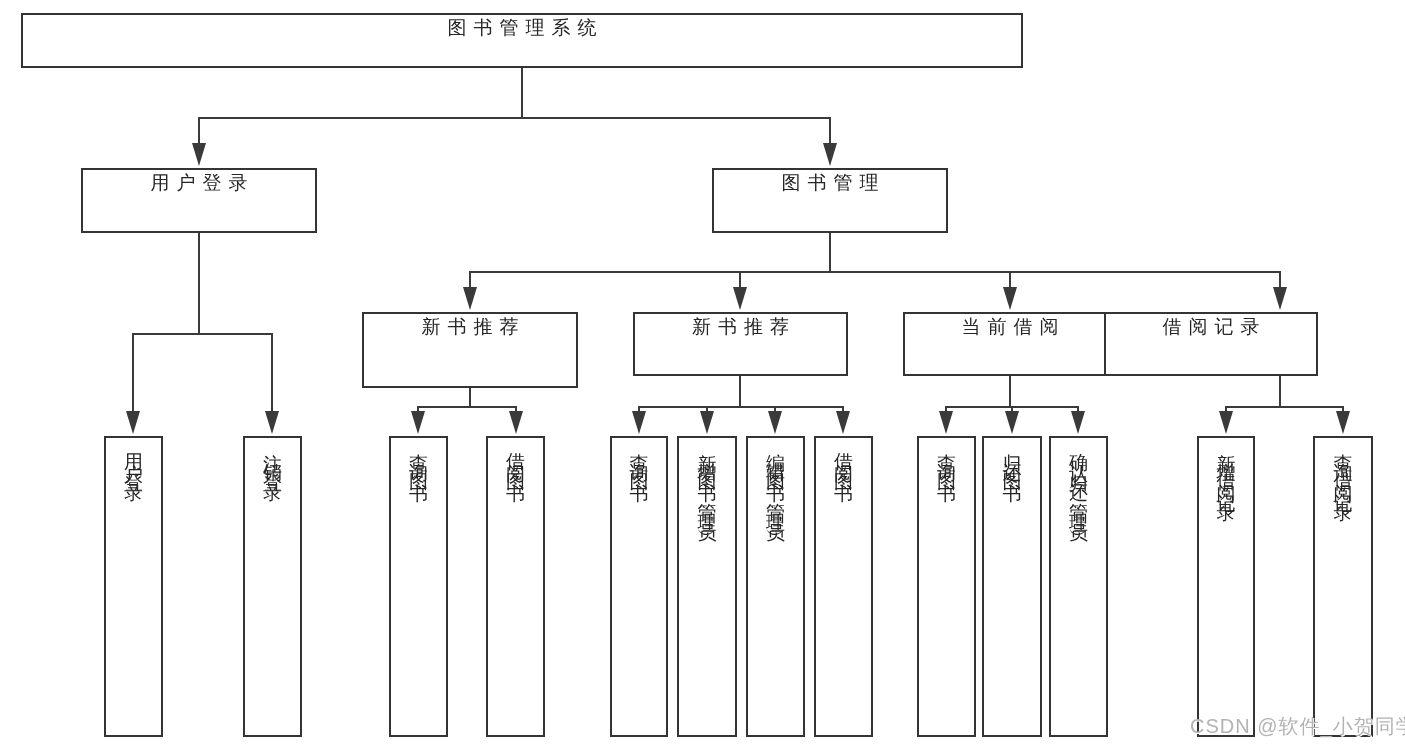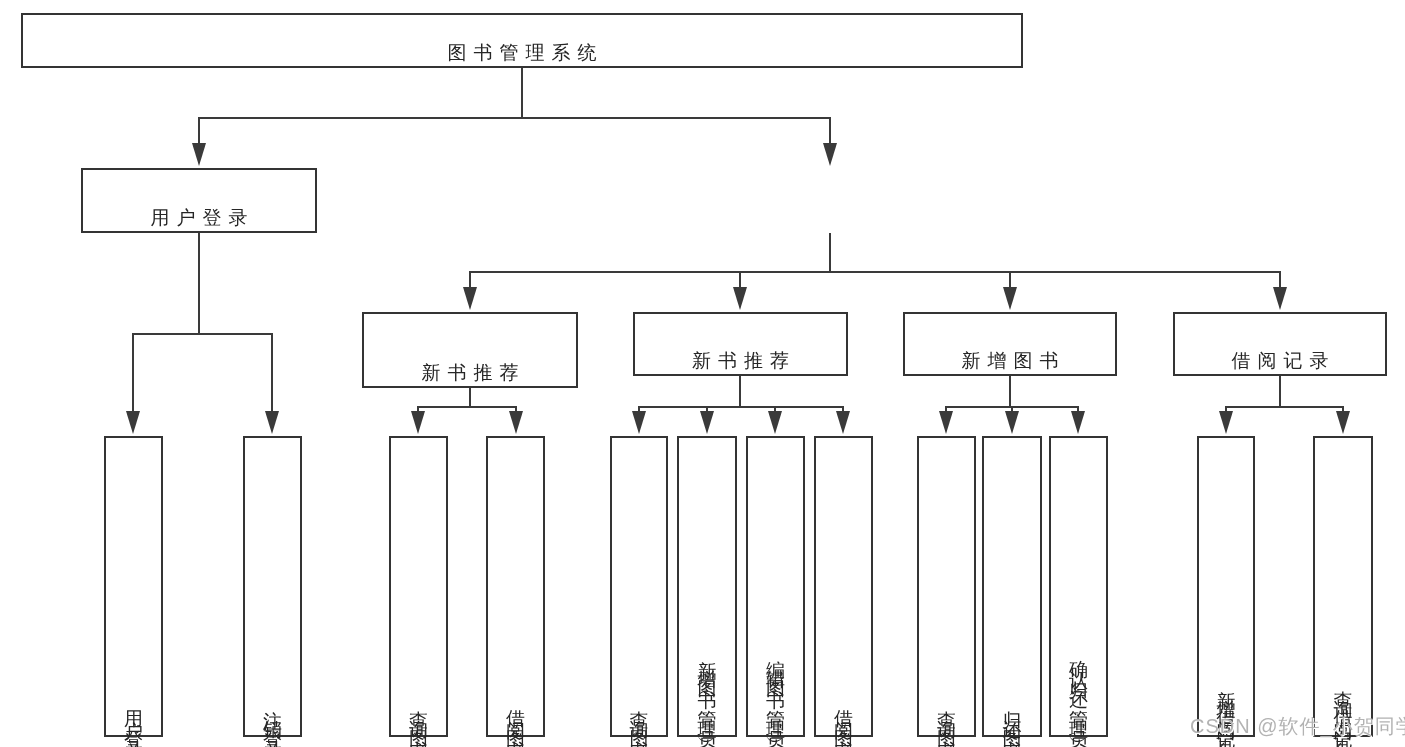--- a/index.html
+++ b/index.html
@@ -9,21 +9,21 @@
     background:#ffffff;
     font-family:"Liberation Sans",sans-serif;
     overflow:hidden;
   }
   .connectors{position:absolute;left:0;top:0;width:1405px;height:747px;}
   .node{
     position:absolute;
     box-sizing:border-box;
     background:#ffffff;
     border:2px solid #343434;
-    display:flex;align-items:flex-end;justify-content:center;
+    display:flex;align-items:flex-start;justify-content:center;
     color:#262626;
   }
   .hnode{font-size:19px;letter-spacing:7px;padding-left:7px;}
   .vnode span{
     writing-mode:vertical-rl;
     text-orientation:mixed;
     font-size:19px;
     line-height:1.05;
     letter-spacing:10px;
     white-space:nowrap;
@@ -98,31 +98,34 @@
     <use href="#ah" transform="translate(1343,434)"></use>
   </svg>
 
   <div class="node hnode" style="left:21px;top:13px;width:1002px;height:55px;">
     <span>图书管理系统</span>
   </div>
 
   <div class="node hnode" style="left:81px;top:168px;width:236px;height:65px;">
     <span>用户登录</span>
   </div>
+  <div class="node hnode" style="left:712px;top:168px;width:236px;height:65px;">
+    <span>图书管理</span>
+  </div>
 
   <div class="node hnode" style="left:362px;top:312px;width:216px;height:76px;">
     <span>新书推荐</span>
   </div>
   <div class="node hnode" style="left:633px;top:312px;width:215px;height:64px;">
     <span>新书推荐</span>
   </div>
   <div class="node hnode" style="left:903px;top:312px;width:214px;height:64px;">
-    <span>新增图书</span>
+    <span>当前借阅</span>
   </div>
-  <div class="node hnode" style="left:1173px;top:312px;width:214px;height:64px;font-family:Liberation Mono, monospace;">
+  <div class="node hnode" style="left:1104px;top:312px;width:214px;height:64px;font-family:Liberation Mono, monospace;">
     <span>借阅记录</span>
   </div>
 
   <div class="node vnode" style="left:104px;top:436px;width:59px;height:301px;">
     <span>用户登录</span>
   </div>
   <div class="node vnode" style="left:243px;top:436px;width:59px;height:301px;">
     <span>注销登录</span>
   </div>
 

